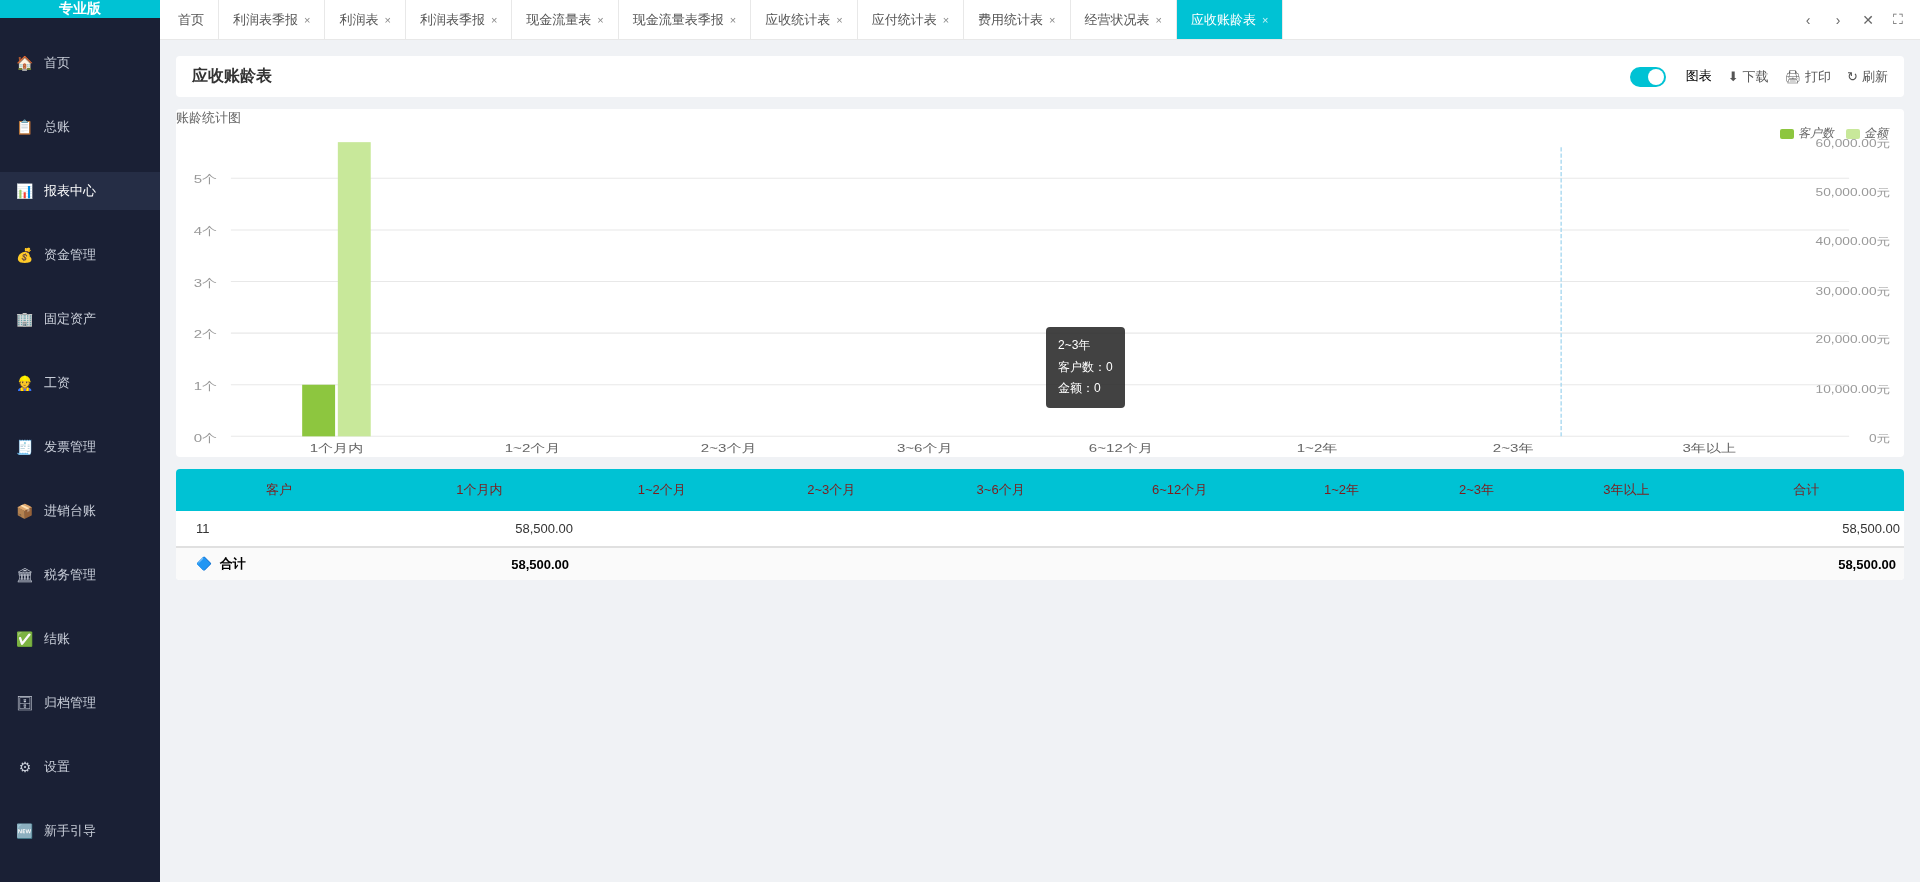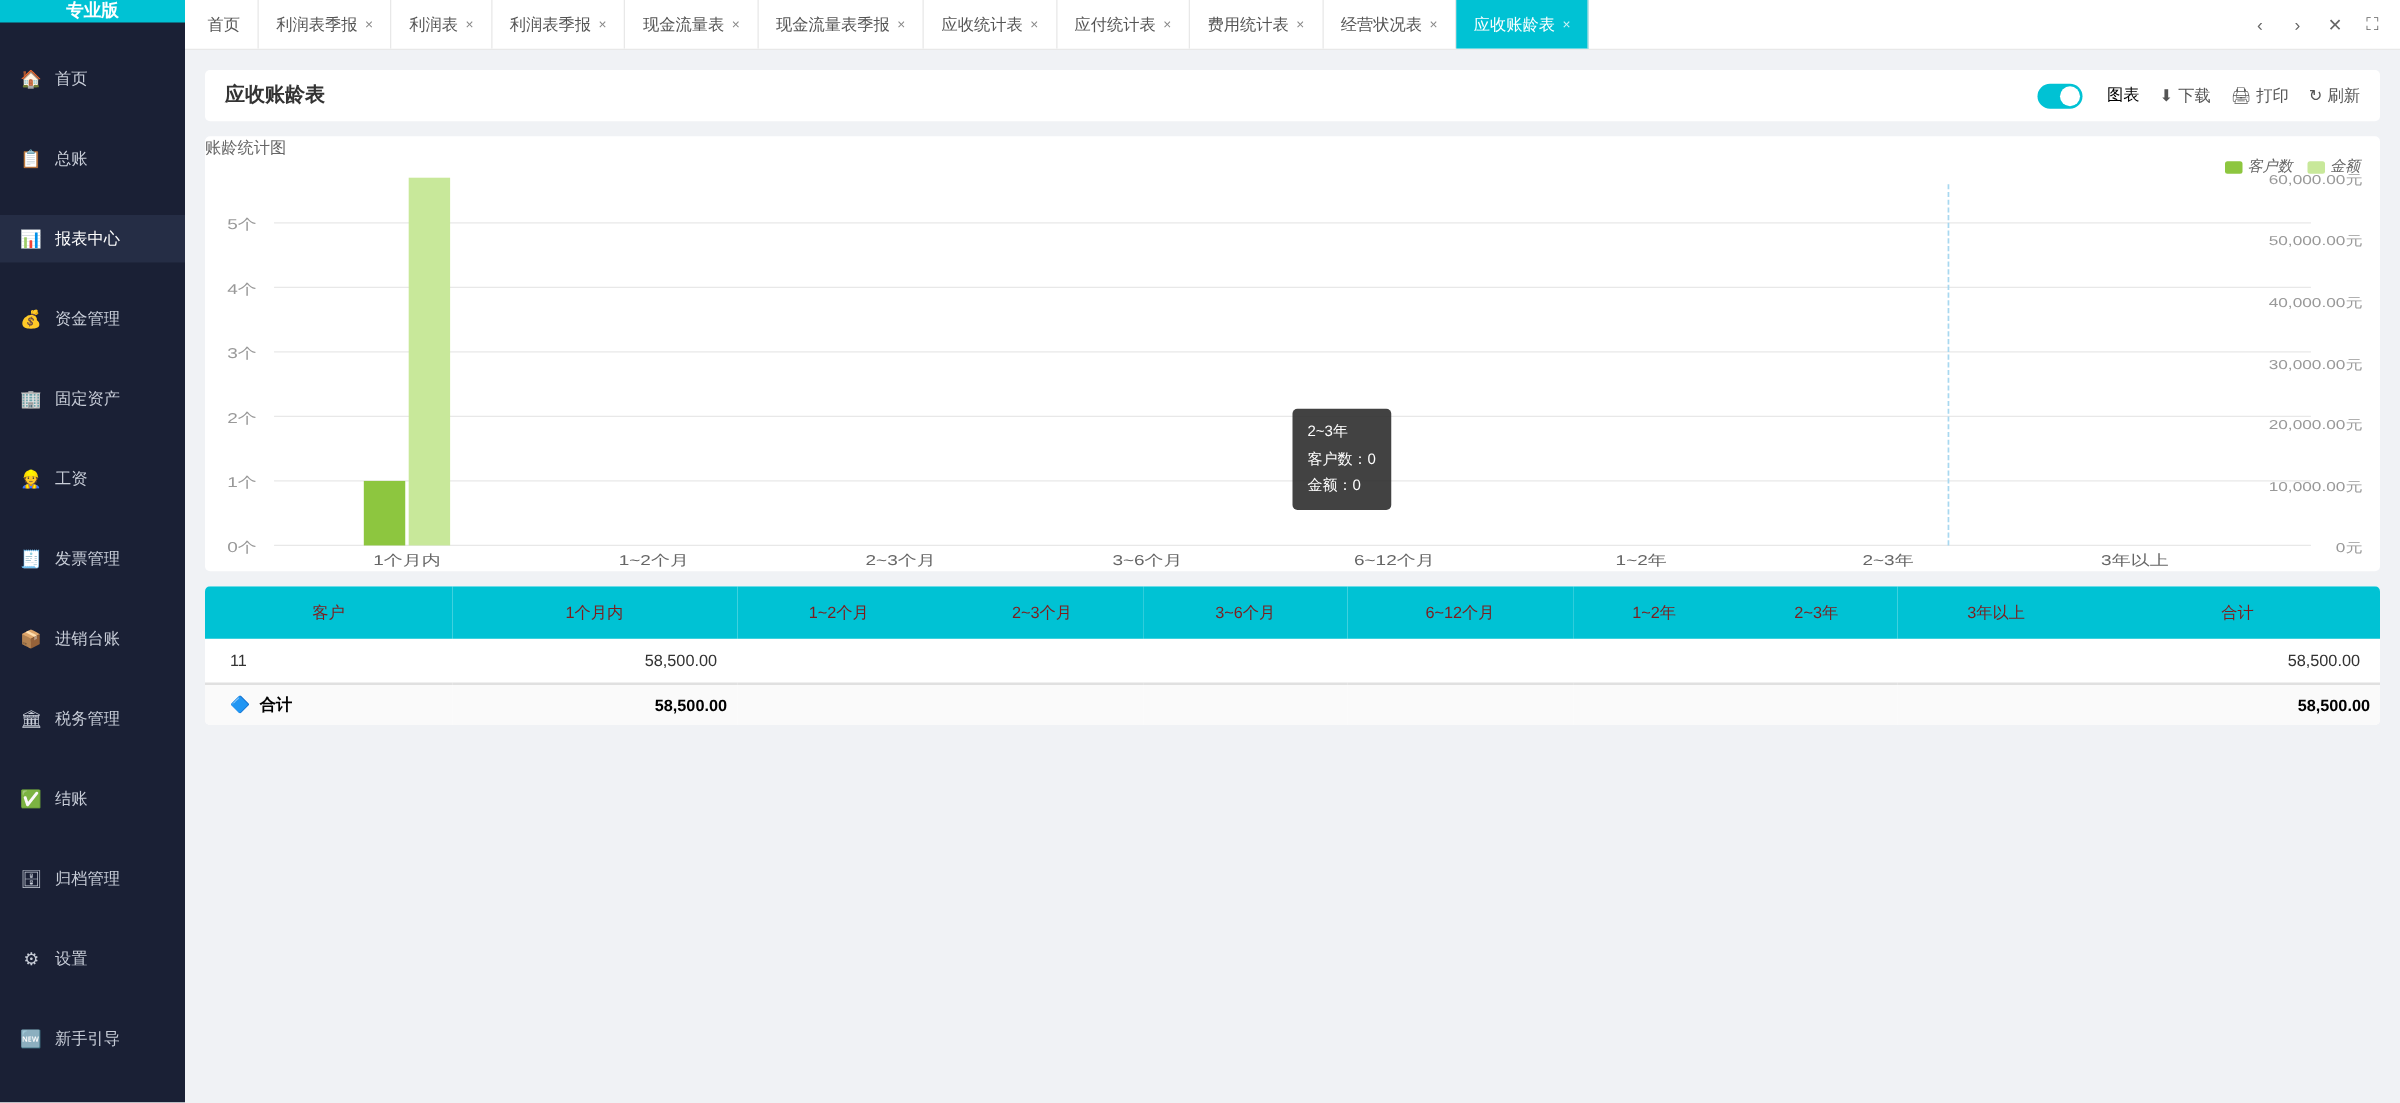--- a/index.html
+++ b/index.html
@@ -1,20 +1,20 @@
 <!DOCTYPE html>
 <html><head>
   <meta charset="utf-8">
   <style>
     * { margin: 0; padding: 0; box-sizing: border-box; }
     body { font-family: 'Microsoft YaHei', sans-serif; font-size: 13px; background: #f0f2f5; display: flex; height: 882px; overflow: hidden; }
 
     
     .sidebar {
-      width: 148px;
+      width: 160px;
       background: #1a2035;
       color: #c8cdd8;
       display: flex;
       flex-direction: column;
       flex-shrink: 0;
       height: 100%;
       gap: 26px;
     }
     .sidebar-logo {
       background: #00c2d4;
@@ -239,21 +239,21 @@
       padding: 12px 8px;
       font-weight: normal;
       font-size: 13px;
       text-align: center;
     }
     .data-table thead th:first-child { text-align: center; }
     .data-table tbody tr {
       border-bottom: 1px solid #f0f0f0;
     }
     .data-table tbody td {
-      padding: 10px 16px;
+      padding: 10px 4px;
       font-size: 13px;
       color: #333;
       text-align: right;
     }
     .data-table tbody td:first-child { text-align: left; padding-left: 20px; }
     .data-table tfoot tr { border-top: 2px solid #e0e0e0; }
     .data-table tfoot td {
       padding: 7px 8px;
       font-weight: bold;
       font-size: 13px;

